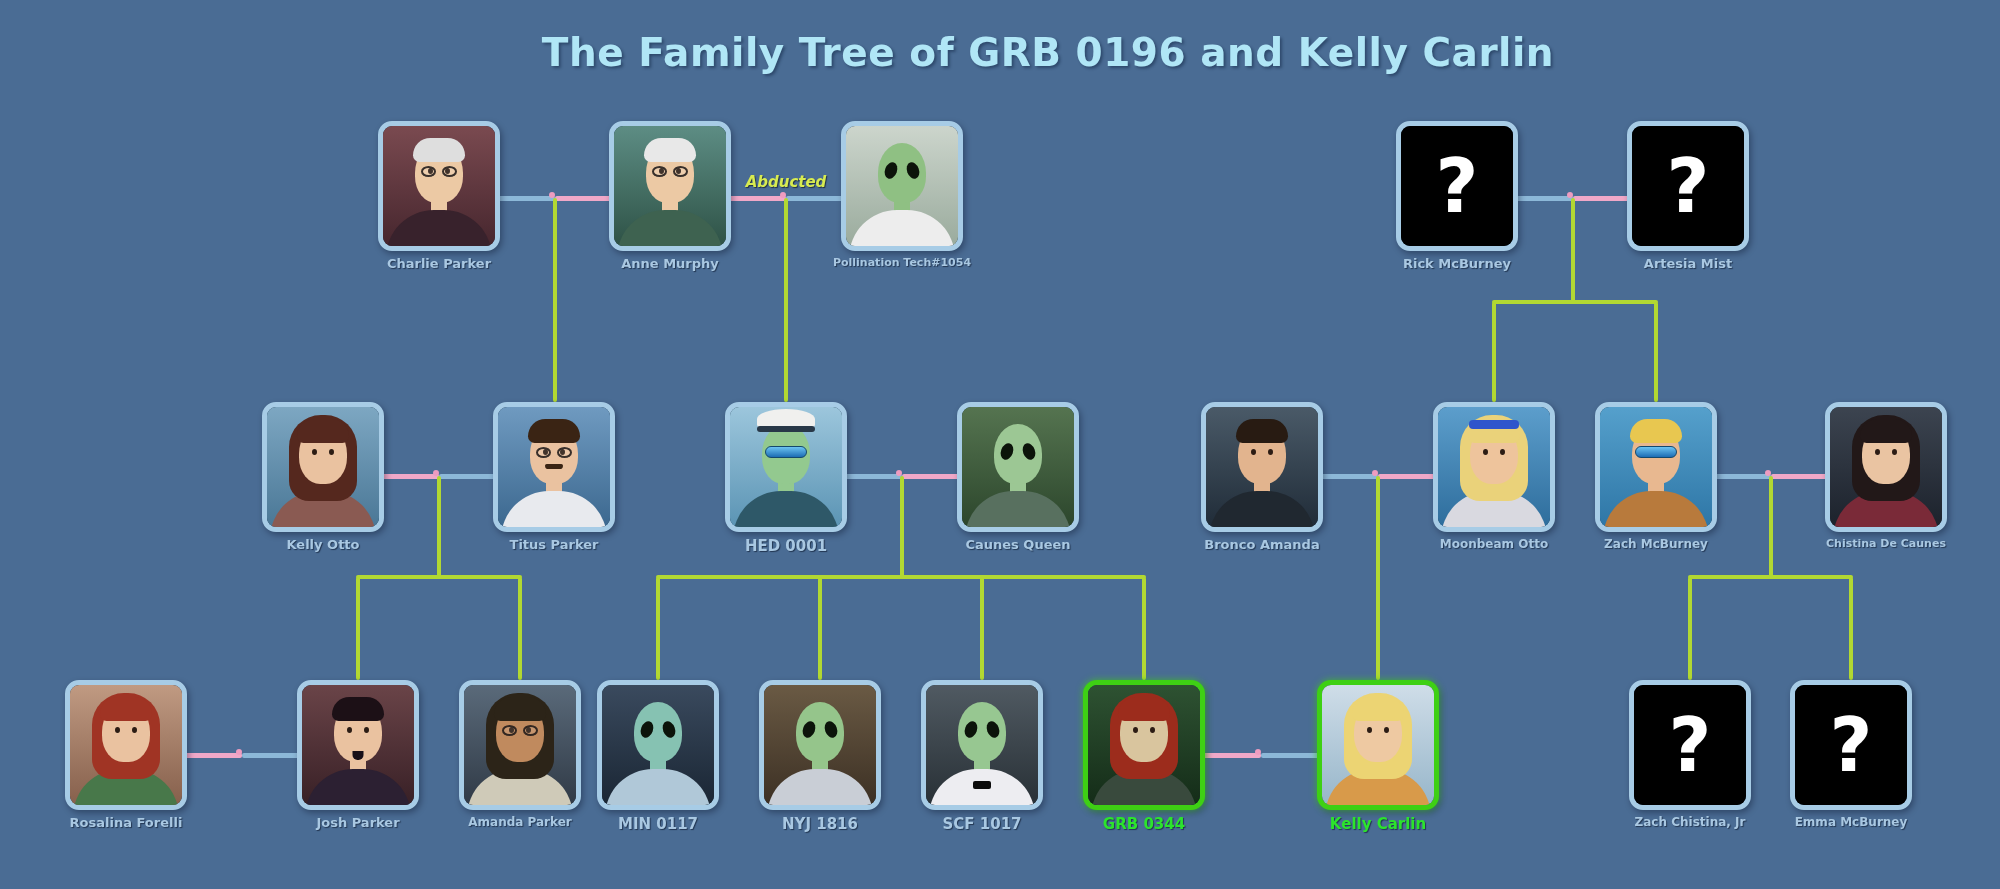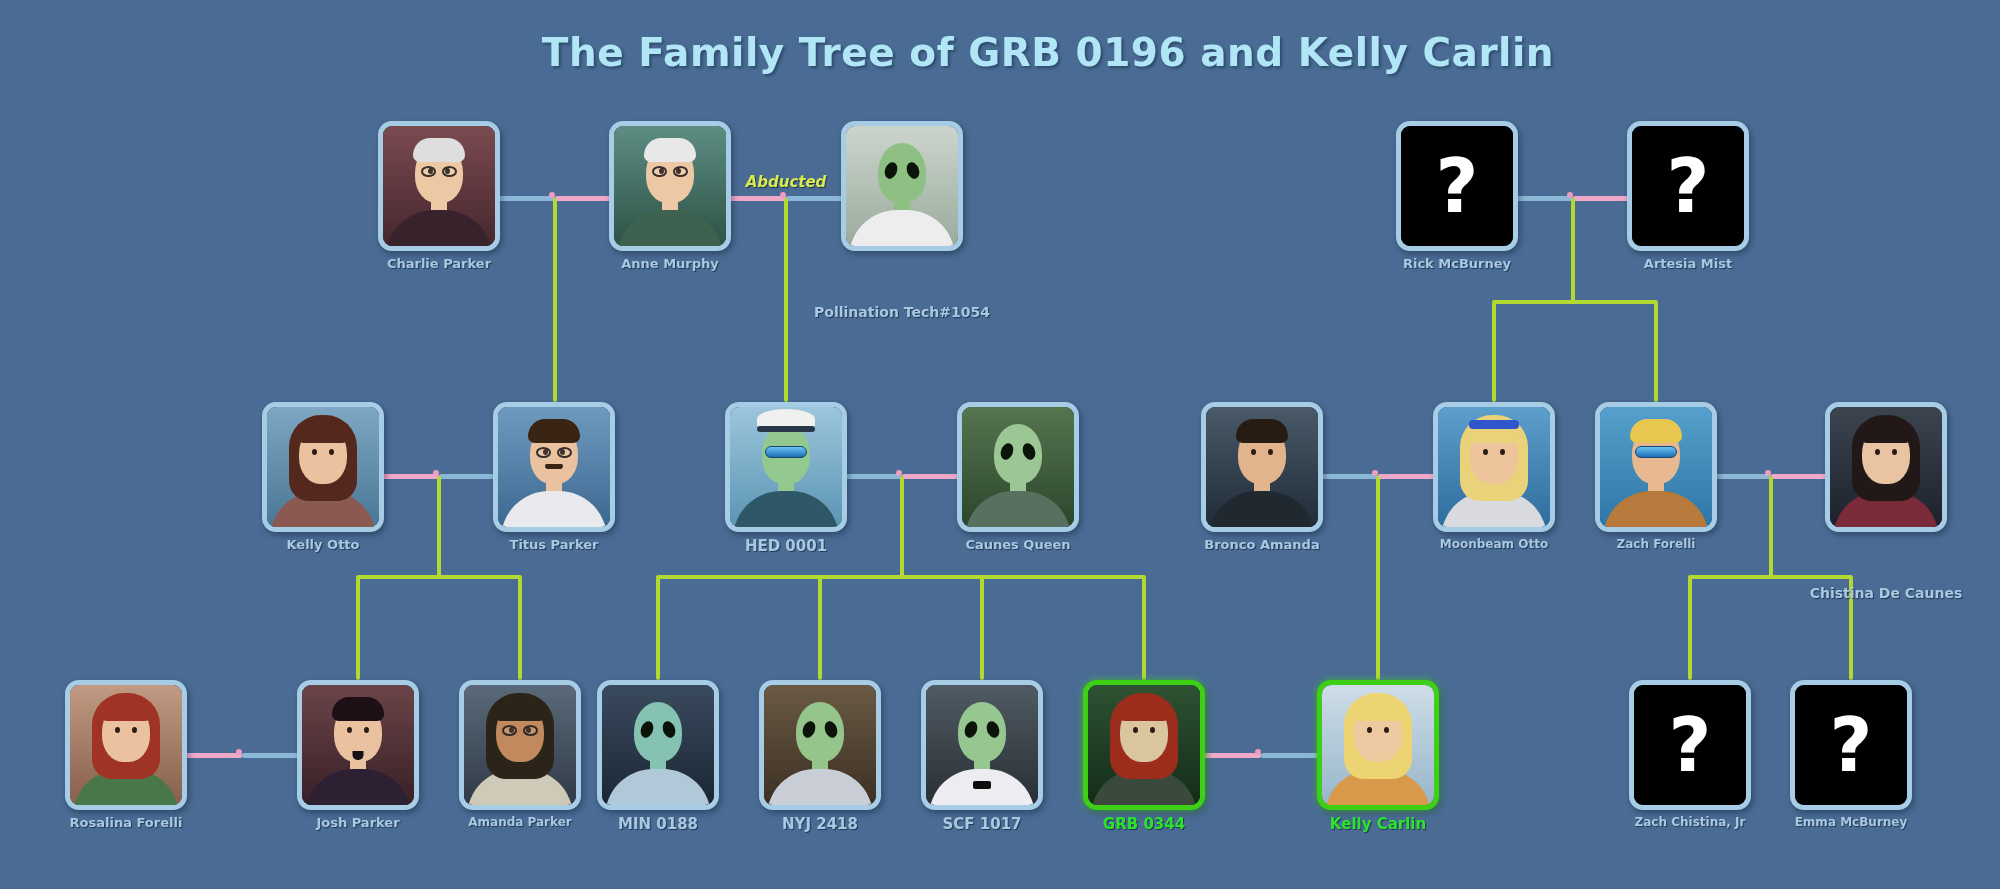--- a/index.html
+++ b/index.html
@@ -92,21 +92,21 @@
   .goatee  { position: absolute; top: 66px; left: 50%; transform: translateX(-50%); width: 11px; height: 9px; background: #181018; border-radius: 0 0 5px 5px; }
   .bowtie  { position: absolute; bottom: 16px; left: 50%; transform: translateX(-50%); width: 18px; height: 8px; background: #0c0c0c; border-radius: 2px; }
 
   .plabel {
     position: absolute; z-index: 4; text-align: center; font-weight: bold;
     color: var(--label, #a9c8e2); text-shadow: 1px 1px 1px rgba(8,20,40,0.6);
     pointer-events: none; line-height: 1.2;
   }
   .plabel.normal { font-size: 13px; }
   .plabel.small  { font-size: 12px; }
-  .plabel.tiny   { font-size: 14px; margin-top: 48px; }
+  .plabel.tiny   { font-size: 11px; }
   .plabel.alien  { font-size: 15px; }
   .plabel.highlight { font-size: 15px; color: var(--label-highlight, #2ce42c); }
 </style>
 </head>
 <body>
 
 <div id="stage">
   <div class="title">The Family Tree of GRB 0196 and Kelly Carlin</div>
 <div class="hline blue" style="left: 439px; top: 195.5px; width: 115.5px;"></div>
     <div class="hline pink" style="left: 554.5px; top: 195.5px; width: 115.5px;"></div>
@@ -274,21 +274,21 @@
     <div class="plabel small" style="left: 1399px; top: 537px; width: 190px;">Moonbeam Otto</div>
     <div class="card" style="left: 1595px; top: 402px;">
       <div class="photo" style="background: linear-gradient(rgb(85, 160, 204), rgb(46, 118, 166));">
         <div class="part neck" style="background: rgb(232, 184, 144);"></div>
         <div class="part shoulders" style="background: rgb(184, 122, 60);"></div>
         <div class="part head" style="background: rgb(232, 184, 144);"></div>
         <div class="part fringe" style="background: rgb(232, 199, 80);"></div>
         <div class="sunglasses"></div>
       </div>
     </div>
-    <div class="plabel small" style="left: 1561px; top: 537px; width: 190px;">Zach Forelli</div>
+    <div class="plabel small" style="left: 1561px; top: 537px; width: 190px;">Zach McBurney</div>
     <div class="card" style="left: 1825px; top: 402px;">
       <div class="photo" style="background: linear-gradient(rgb(60, 68, 80), rgb(28, 34, 44));">
         <div class="part neck" style="background: rgb(234, 196, 162);"></div>
         <div class="part shoulders" style="background: rgb(122, 42, 56);"></div>
         <div class="part hairback" style="background: rgb(34, 24, 24);"></div>
         <div class="part head" style="background: rgb(234, 196, 162);"></div>
         <div class="part fringe" style="background: rgb(34, 24, 24);"></div>
         <div class="eye l"></div>
         <div class="eye r"></div>
       </div>
@@ -334,31 +334,31 @@
     <div class="plabel small" style="left: 425px; top: 815px; width: 190px;">Amanda Parker</div>
     <div class="card" style="left: 597px; top: 680px;">
       <div class="photo" style="background: linear-gradient(rgb(58, 74, 94), rgb(26, 38, 52));">
         <div class="part neck" style="background: rgb(134, 194, 178);"></div>
         <div class="part shoulders" style="background: rgb(176, 200, 216);"></div>
         <div class="part head" style="background: rgb(134, 194, 178);"></div>
         <div class="aeye l"></div>
         <div class="aeye r"></div>
       </div>
     </div>
-    <div class="plabel alien" style="left: 563px; top: 815px; width: 190px;">MIN 0188</div>
+    <div class="plabel alien" style="left: 563px; top: 815px; width: 190px;">MIN 0117</div>
     <div class="card" style="left: 759px; top: 680px;">
       <div class="photo" style="background: linear-gradient(rgb(106, 90, 68), rgb(60, 48, 36));">
         <div class="part neck" style="background: rgb(149, 197, 139);"></div>
         <div class="part shoulders" style="background: rgb(201, 206, 214);"></div>
         <div class="part head" style="background: rgb(149, 197, 139);"></div>
         <div class="aeye l"></div>
         <div class="aeye r"></div>
       </div>
     </div>
-    <div class="plabel alien" style="left: 725px; top: 815px; width: 190px;">NYJ 2418</div>
+    <div class="plabel alien" style="left: 725px; top: 815px; width: 190px;">NYJ 1816</div>
     <div class="card" style="left: 921px; top: 680px;">
       <div class="photo" style="background: linear-gradient(rgb(80, 90, 98), rgb(40, 48, 54));">
         <div class="part neck" style="background: rgb(151, 199, 145);"></div>
         <div class="part shoulders" style="background: rgb(237, 237, 241);"></div>
         <div class="part head" style="background: rgb(151, 199, 145);"></div>
         <div class="aeye l"></div>
         <div class="aeye r"></div>
         <div class="bowtie"></div>
       </div>
     </div>

